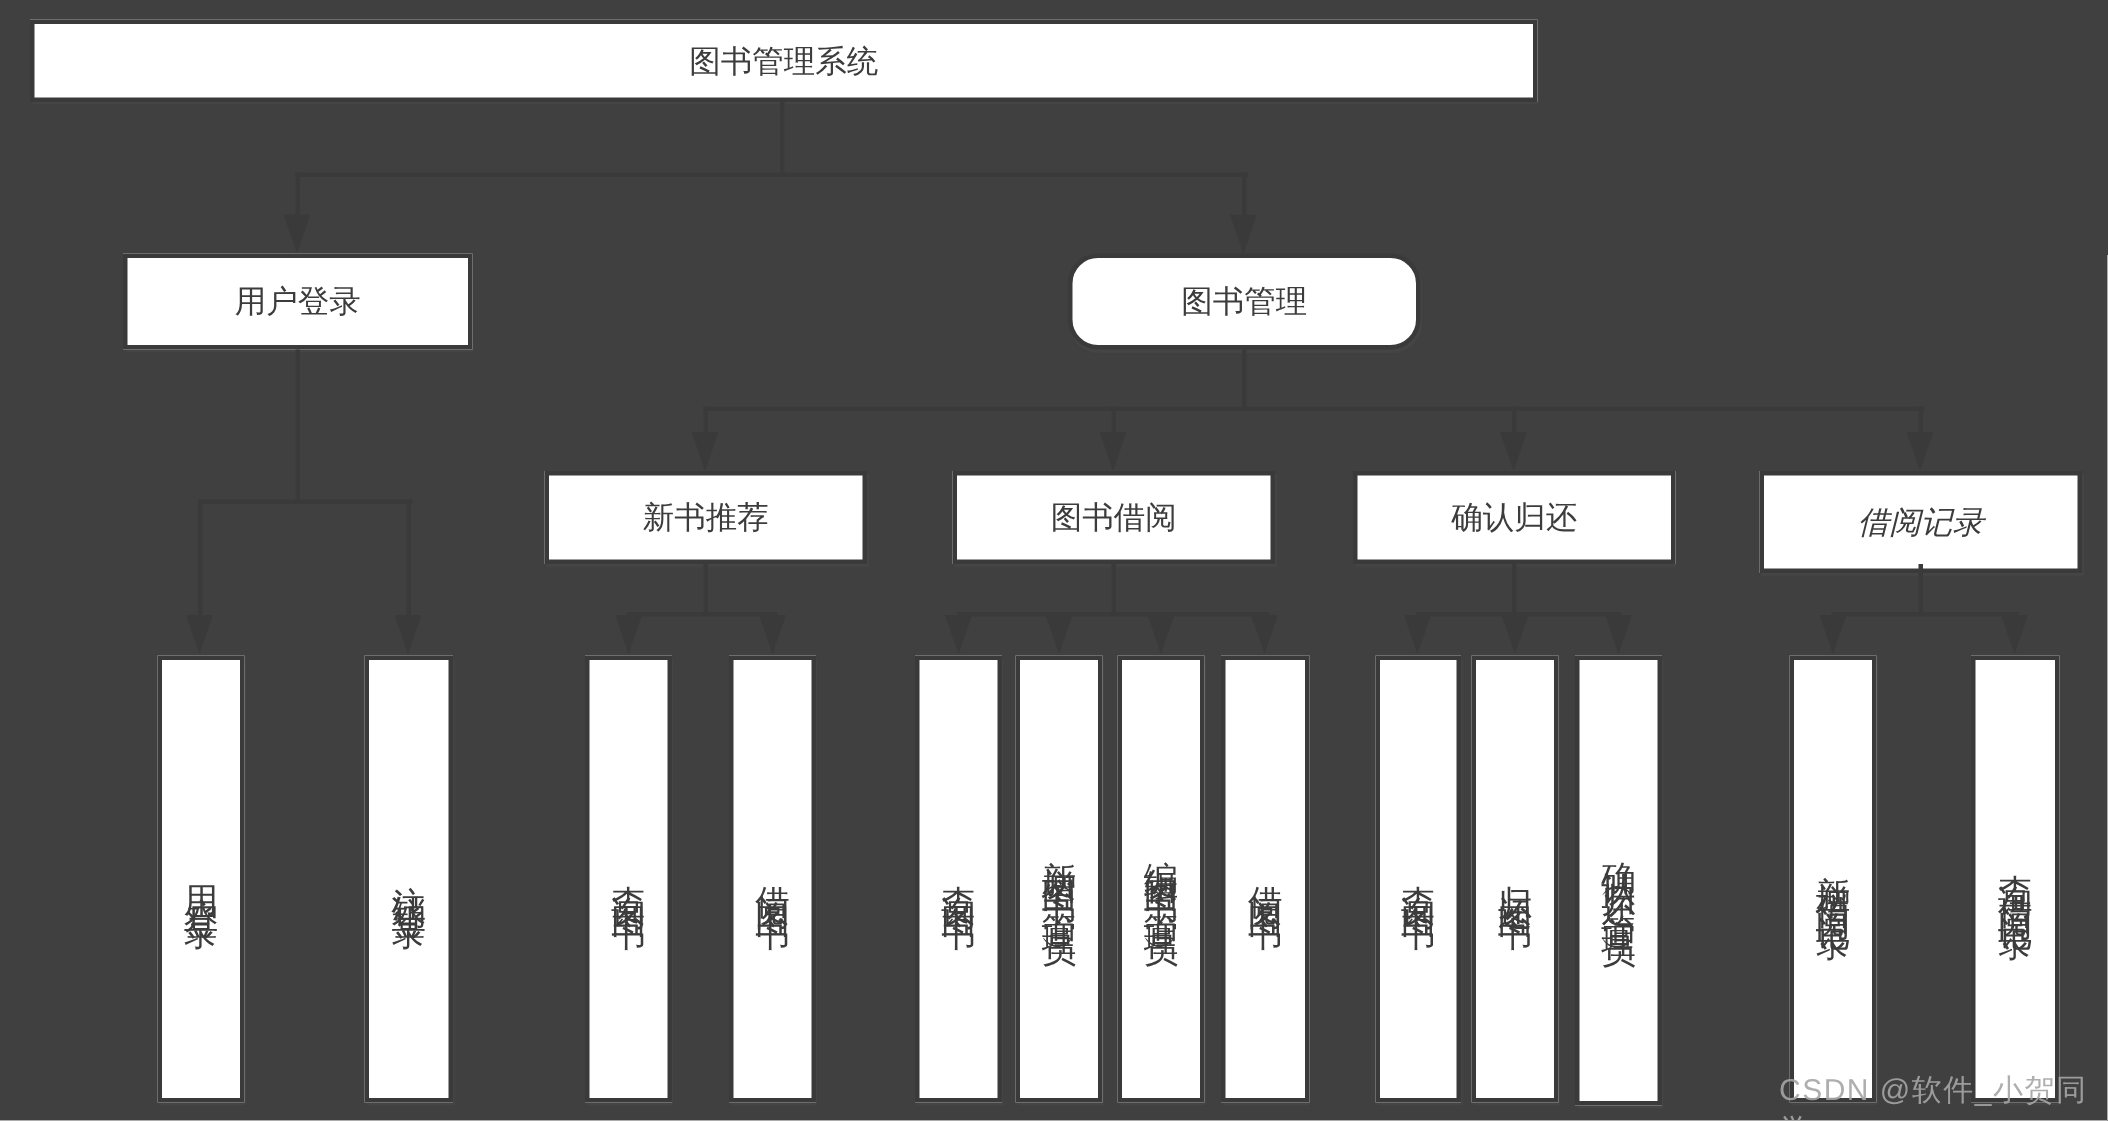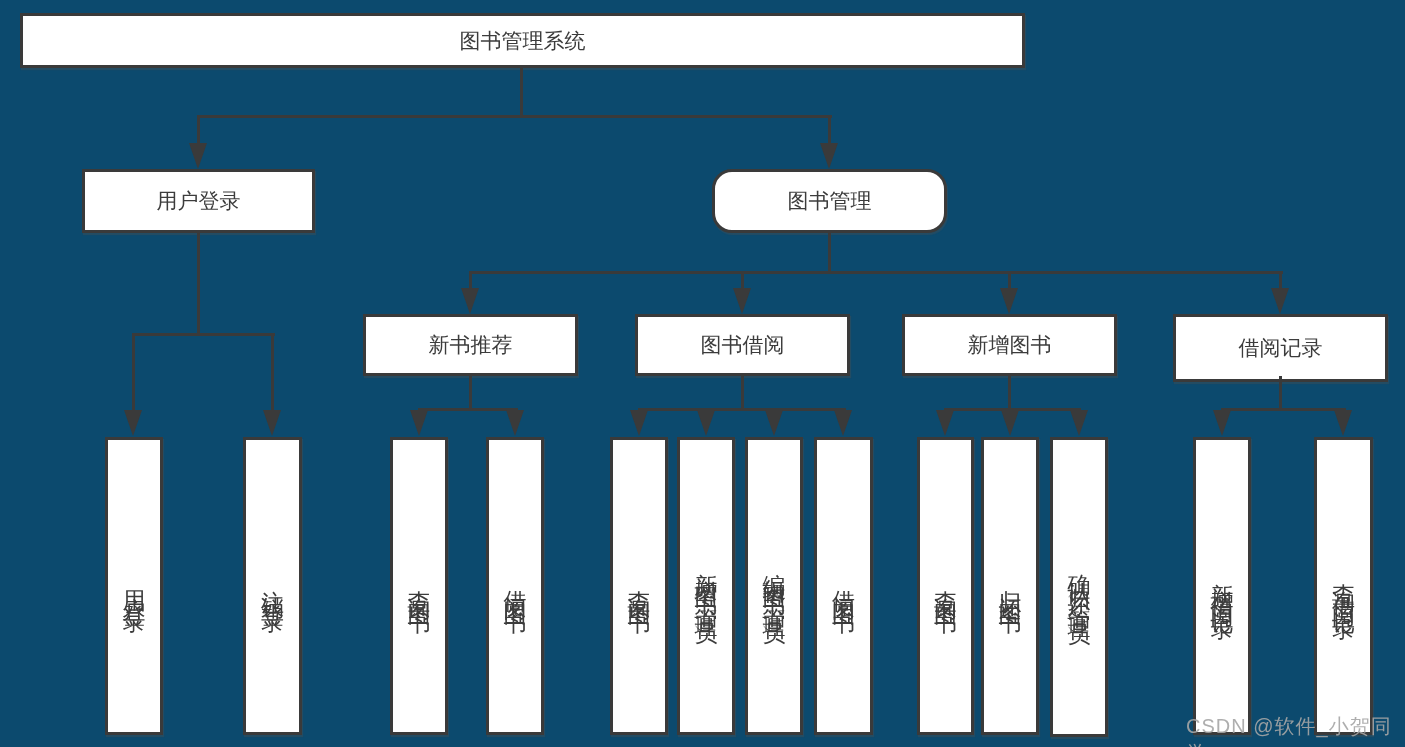--- a/index.html
+++ b/index.html
@@ -1,17 +1,17 @@
 <!DOCTYPE html>
 <html><head>
 <meta charset="utf-8">
 <style>
   html,body{margin:0;padding:0;background:#fff;}
   #stage{
-    position:relative;width:1405px;height:747px;background:#0c4a6e;overflow:hidden;
+    position:relative;width:1405px;height:747px;background:#404040;overflow:hidden;
     font-family:"Liberation Sans","DejaVu Sans",sans-serif;color:#3c3c3c;
   }
   .box{
     position:absolute;background:#fff;border:3px solid #3a3a3a;box-sizing:border-box;
     display:flex;align-items:center;justify-content:center;
     font-size:21px;color:#3c3c3c;box-shadow:1px 2px 1px rgba(80,80,80,.35);
     white-space:nowrap;
   }
   .leaf{
     writing-mode:vertical-rl;text-orientation:mixed;
@@ -61,22 +61,22 @@
   <div class="arrow" style="left:461px;top:288px;"></div>
   <div class="v" style="left:741px;top:271px;height:20px;"></div>
   <div class="arrow" style="left:733px;top:288px;"></div>
   <div class="v" style="left:1008px;top:271px;height:20px;"></div>
   <div class="arrow" style="left:1000px;top:288px;"></div>
   <div class="v" style="left:1279px;top:271px;height:20px;"></div>
   <div class="arrow" style="left:1271px;top:288px;"></div>
 
   <div class="box" style="left:363px;top:314px;width:215px;height:62px;">新书推荐</div>
   <div class="box" style="left:635px;top:314px;width:215px;height:62px;">图书借阅</div>
-  <div class="box" style="left:902px;top:314px;width:215px;height:62px;">新增图书</div>
-  <div class="box" style="left:1173px;top:314px;width:215px;height:68px;">借阅记录</div>
+  <div class="box" style="left:902px;top:314px;width:215px;height:62px;">确认归还</div>
+  <div class="box" style="left:1173px;top:314px;width:215px;height:68px;font-style:italic;">借阅记录</div>
 
   <div class="v" style="left:469px;top:376px;height:35px;"></div>
   <div class="h" style="left:418px;top:408px;width:100px;"></div>
   <div class="arrow" style="left:410px;top:410px;"></div>
   <div class="arrow" style="left:506px;top:410px;"></div>
 
   <div class="v" style="left:741px;top:376px;height:35px;"></div>
   <div class="h" style="left:638px;top:408px;width:208px;"></div>
   <div class="arrow" style="left:630px;top:410px;"></div>
   <div class="arrow" style="left:697px;top:410px;"></div>

